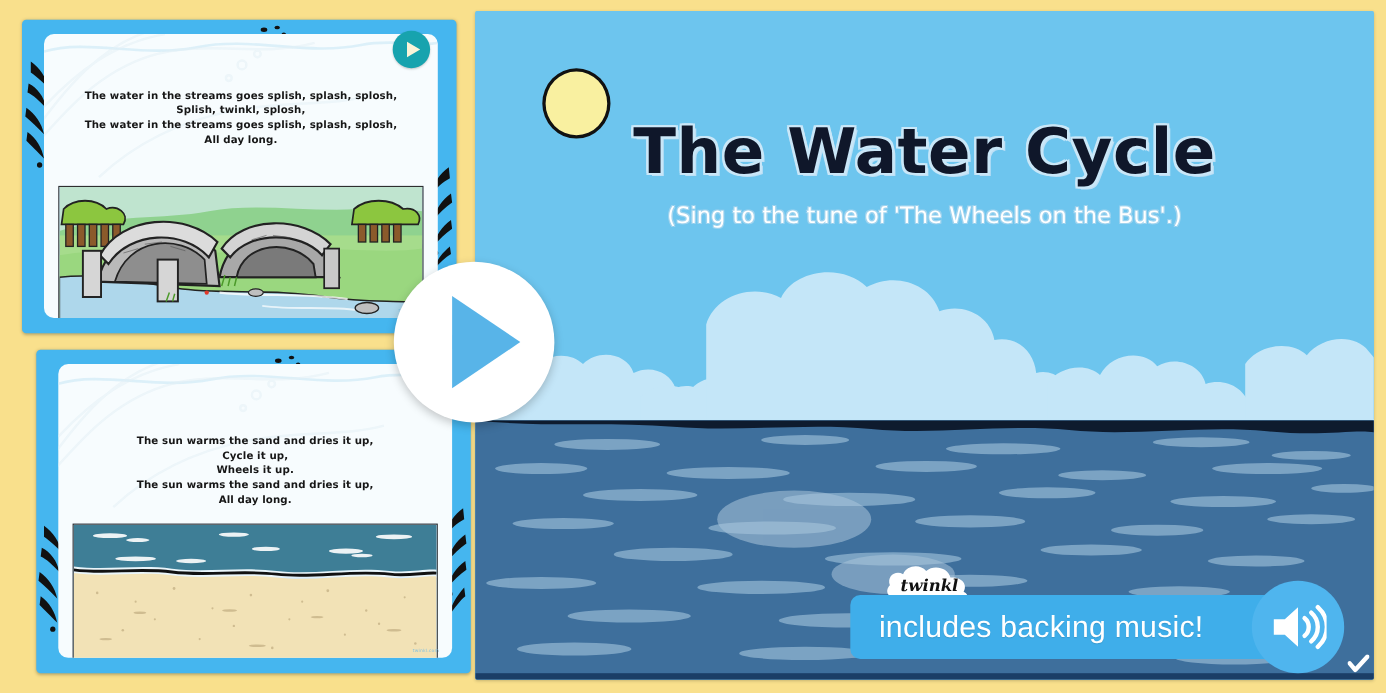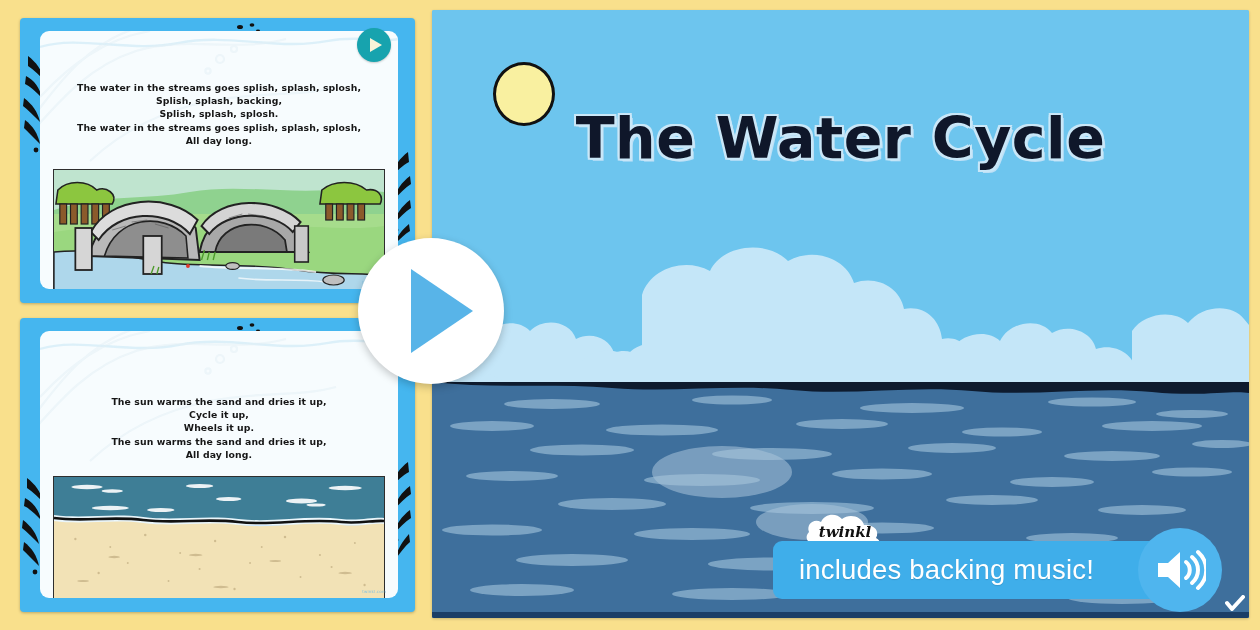--- a/index.html
+++ b/index.html
@@ -12,21 +12,21 @@
 
   
   .slide{
     position:absolute;
     background:#45B6EF;
     border-radius:4px;
     overflow:hidden;
     box-shadow:0 1px 3px rgba(0,0,0,.25);
   }
   #slide-1{left:20px;top:18px;width:395px;height:285px;}
-  #slide-2{left:20px;top:318px;width:395px;height:294px;}
+  #slide-2{left:33px;top:318px;width:395px;height:294px;}
 
   .slide-card{
     position:absolute;left:20px;top:13px;right:17px;bottom:14px;
     background:#F7FCFE;
     border-radius:9px;
     overflow:hidden;
   }
   
   .card-swirl{
     position:absolute;left:-20px;top:-30px;width:320px;height:190px;
@@ -268,22 +268,21 @@
             <path d="M70 160 C100 132 140 110 190 100 C240 90 280 96 316 86"></path>
             <circle cx="200" cy="58" r="4"></circle>
               <circle cx="214" cy="48" r="3"></circle>
             <circle cx="188" cy="70" r="2.6"></circle>
           </g>
         </svg>
       </div>
 
       <div class="lyrics" id="lyrics-1">
         <div>The water in the streams goes splish, splash, splosh,</div>
-        <div>Splish, splash, backing,</div>
-        <div>Splish, splash, splosh.</div>
+        <div>Splish, twinkl, splosh,</div>
         <div>The water in the streams goes splish, splash, splosh,</div>
         <div>All day long.</div>
       </div>
 
       <div class="illus" id="illus-1">
         <svg viewBox="0 0 340 122" preserveAspectRatio="none">
           <rect x="0" y="0" width="340" height="48" fill="#BFE4CF"></rect>
           <path d="M0 40 C50 24 96 30 140 22 C190 13 250 26 300 18 L340 22 L340 52 L0 52 Z" fill="#8FD28F"></path>
           <rect x="0" y="44" width="340" height="78" fill="#A6DC8C"></rect>
           <path d="M0 62 C60 52 120 64 180 58 C240 52 300 62 340 56 L340 122 L0 122 Z" fill="#9AD77F"></path>
@@ -548,20 +547,21 @@
         <g fill="#A9C4DA" opacity=".55">
           <ellipse cx="290" cy="90" rx="70" ry="26"></ellipse>
           <ellipse cx="380" cy="140" rx="56" ry="18"></ellipse>
         </g>
         <rect x="0" y="230" width="817" height="6" fill="#1B3E66"></rect>
       </svg>
     </div>
 
     <div id="title-block">
       <div id="main-title">The Water Cycle</div>
+      <div id="main-subtitle">(Sing to the tune of 'The Wheels on the Bus'.)</div>
     </div>
 
     <div id="twinkl-logo">
       <svg viewBox="0 0 86 38">
         <path d="M14 34 C5 34 2 27 7 22 C4 14 12 8 19 12 C22 4 34 2 40 9
                  C47 3 60 6 62 15 C72 14 78 21 74 28 C80 31 78 36 70 36 Z" fill="#FFFFFF"></path>
         <text x="43" y="27" font-family="DejaVu Serif, serif" font-size="15" font-weight="700" font-style="italic" fill="#111" text-anchor="middle">twinkl</text>
       </svg>
     </div>
 

